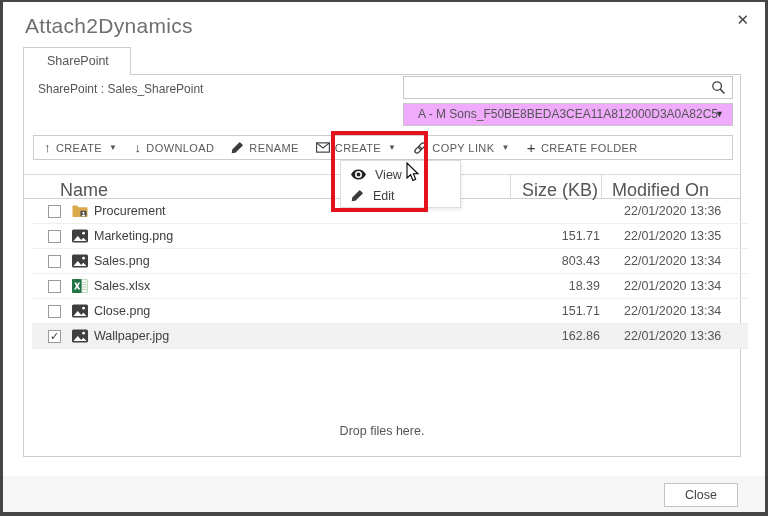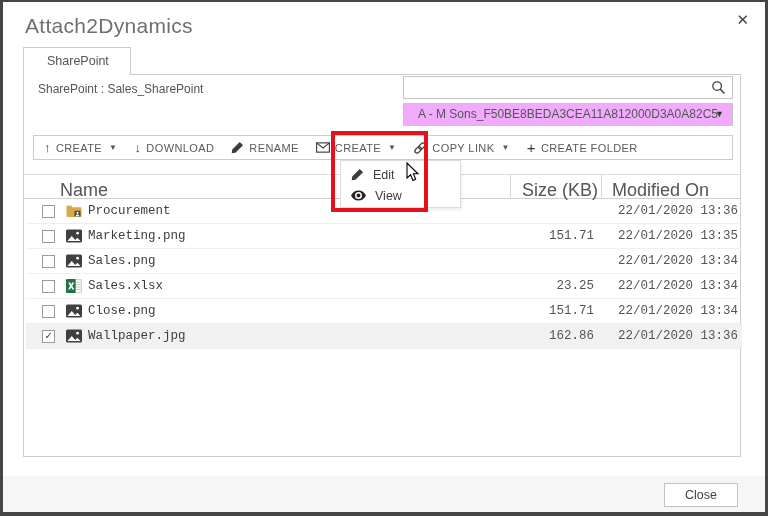--- a/index.html
+++ b/index.html
@@ -76,21 +76,21 @@
     position: absolute; left: 0px; top: 99px; width: 716px; height: 25px;
     border-top: 1px solid #d9d9d9; border-bottom: 1px solid #d0d0d0;
     font-size: 18px; color: #555;
   }
   .th-name { position: absolute; left: 36px; top: 5px; }
   .th-size { position: absolute; left: 498px; top: 5px; }
   .th-mod  { position: absolute; left: 588px; top: 5px; }
   .th-div1 { position: absolute; left: 486px; top: 0; width: 1px; height: 24px; background: #d9d9d9; }
   .th-div2 { position: absolute; left: 577px; top: 0; width: 1px; height: 24px; background: #d9d9d9; }
 
-  .rows { position: absolute; left: 2px; top: 124px; width: 716px; font-family: Liberation Mono, monospace; }
+  .rows { position: absolute; left: 8px; top: 124px; width: 716px; }
   .file-row {
     position: relative; height: 25px; border-bottom: 1px solid #efefef;
     font-size: 12.5px; color: #3d3d3d;
   }
   .file-row.selected { background: #f1f1f1; }
   .row-check {
     position: absolute; left: 16px; top: 6px; width: 13px; height: 13px;
     border: 1px solid #9a9a9a; background: #fff; font-size: 11px; line-height: 11px;
     text-align: center; color: #333; cursor: pointer;
   }
@@ -184,39 +184,40 @@
         <div class="file-row">
           <span class="row-check"></span>
           <span class="row-icon">
             <svg viewBox="0 0 16 13">
               <rect width="16" height="13" rx="1.5" fill="#3f3f3f"></rect>
               <circle cx="11.6" cy="3.7" r="1.4" fill="#fff"></circle>
               <path d="M1.4 11.6l4.4-5.2 3.4 4.1 2.1-2.3 3.2 3.4z" fill="#fff"></path>
             </svg>
           </span>
           <span class="row-name">Sales.png</span>
+          <span class="row-size">803.43</span>
           <span class="row-mod">22/01/2020 13:34</span>
         </div>
         <div class="file-row">
           <span class="row-check"></span>
           <span class="row-icon">
             <svg viewBox="0 0 16 14">
               <rect x="9" y="0.7" width="6.3" height="12.6" fill="#fff" stroke="#aecbae" stroke-width="0.8"></rect>
               <g stroke="#9fc5a0" stroke-width="0.8">
                 <line x1="10" y1="3.2" x2="14.6" y2="3.2"></line>
                 <line x1="10" y1="5.6" x2="14.6" y2="5.6"></line>
                 <line x1="10" y1="8" x2="14.6" y2="8"></line>
                 <line x1="10" y1="10.4" x2="14.6" y2="10.4"></line>
               </g>
               <rect x="0" y="0" width="9.6" height="14" rx="0.8" fill="#217346"></rect>
               <path d="M2.2 3.4h2l1 2.3 1-2.3h2L6.3 7l2 3.6h-2L5.1 8.2 4 10.6H2.1L4.1 7 2.2 3.4z" fill="#fff"></path>
             </svg>
           </span>
           <span class="row-name">Sales.xlsx</span>
-          <span class="row-size">23.25</span>
+          <span class="row-size">18.39</span>
           <span class="row-mod">22/01/2020 13:34</span>
         </div>
         <div class="file-row">
           <span class="row-check"></span>
           <span class="row-icon">
             <svg viewBox="0 0 16 13">
               <rect width="16" height="13" rx="1.5" fill="#3f3f3f"></rect>
               <circle cx="11.6" cy="3.7" r="1.4" fill="#fff"></circle>
               <path d="M1.4 11.6l4.4-5.2 3.4 4.1 2.1-2.3 3.2 3.4z" fill="#fff"></path>
             </svg>
@@ -233,20 +234,21 @@
               <circle cx="11.6" cy="3.7" r="1.4" fill="#fff"></circle>
               <path d="M1.4 11.6l4.4-5.2 3.4 4.1 2.1-2.3 3.2 3.4z" fill="#fff"></path>
             </svg>
           </span>
           <span class="row-name">Wallpaper.jpg</span>
           <span class="row-size">162.86</span>
           <span class="row-mod">22/01/2020 13:36</span>
         </div>
       </div>
 
+    <div class="drop-hint">Drop files here.</div>
   </div>
 
   <div class="sp-label">SharePoint : Sales_SharePoint</div>
 
   <div class="search-box">
     <input value="" style="">
     <span class="search-glyph">
       <svg viewBox="0 0 16 16" width="15" height="15">
           <circle cx="6.5" cy="6.5" r="4.6" fill="none" stroke="#444" stroke-width="1.4"></circle>
           <line x1="10" y1="10" x2="14.4" y2="14.4" stroke="#444" stroke-width="1.6"></line>
@@ -302,33 +304,33 @@
     </div>
     <div class="tb-item">
       <span class="glyph" style="font-size:15px">+</span>
       <span>CREATE FOLDER</span>
     </div>
   </div>
 
   <div class="ctx-menu">
     <div class="ctx-item">
       <span>
+        <svg viewBox="0 0 18 12" width="15" height="11">
+            <path d="M9 0C5 0 1.8 2.3 0 6c1.8 3.7 5 6 9 6s7.2-2.3 9-6c-1.8-3.7-5-6-9-6zm0 10.2A4.2 4.2 0 1 1 9 1.8a4.2 4.2 0 0 1 0 8.4zM9 3.6A2.4 2.4 0 1 0 9 8.4 2.4 2.4 0 0 0 9 3.6z" fill="#222"></path>
+          </svg>
+      </span>
+      <span>View</span>
+    </div>
+    <div class="ctx-item">
+      <span>
         <svg viewBox="0 0 16 16" width="13" height="13">
             <path d="M10.8 1.2l4 4-9.3 9.3L.9 15.1l.6-4.6 9.3-9.3z" fill="#3c3c3c"></path>
           </svg>
       </span>
       <span>Edit</span>
-    </div>
-    <div class="ctx-item">
-      <span>
-        <svg viewBox="0 0 18 12" width="15" height="11">
-            <path d="M9 0C5 0 1.8 2.3 0 6c1.8 3.7 5 6 9 6s7.2-2.3 9-6c-1.8-3.7-5-6-9-6zm0 10.2A4.2 4.2 0 1 1 9 1.8a4.2 4.2 0 0 1 0 8.4zM9 3.6A2.4 2.4 0 1 0 9 8.4 2.4 2.4 0 0 0 9 3.6z" fill="#222"></path>
-          </svg>
-      </span>
-      <span>View</span>
     </div>
   </div>
 
   <div class="highlight-box"></div>
 
   <div class="cursor">
     <svg width="15" height="21" viewBox="0 0 15 21">
         <path d="M1 1v15l3.6-3.2 2.3 5.6 2.8-1.2-2.3-5.4H12L1 1z" fill="#fff" stroke="#000" stroke-width="1.1"></path>
       </svg>
   </div>

